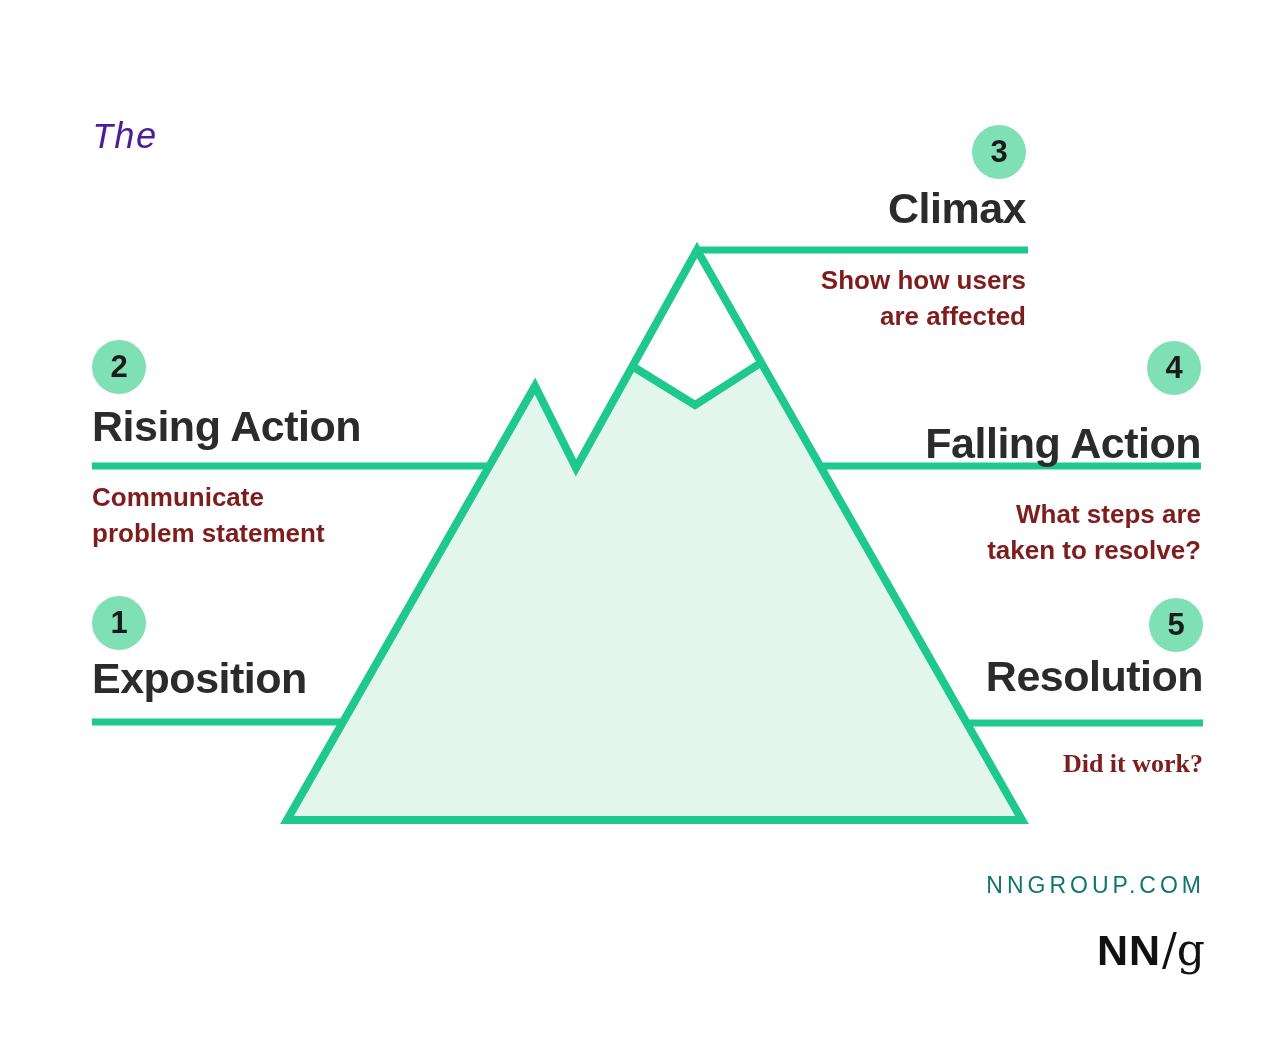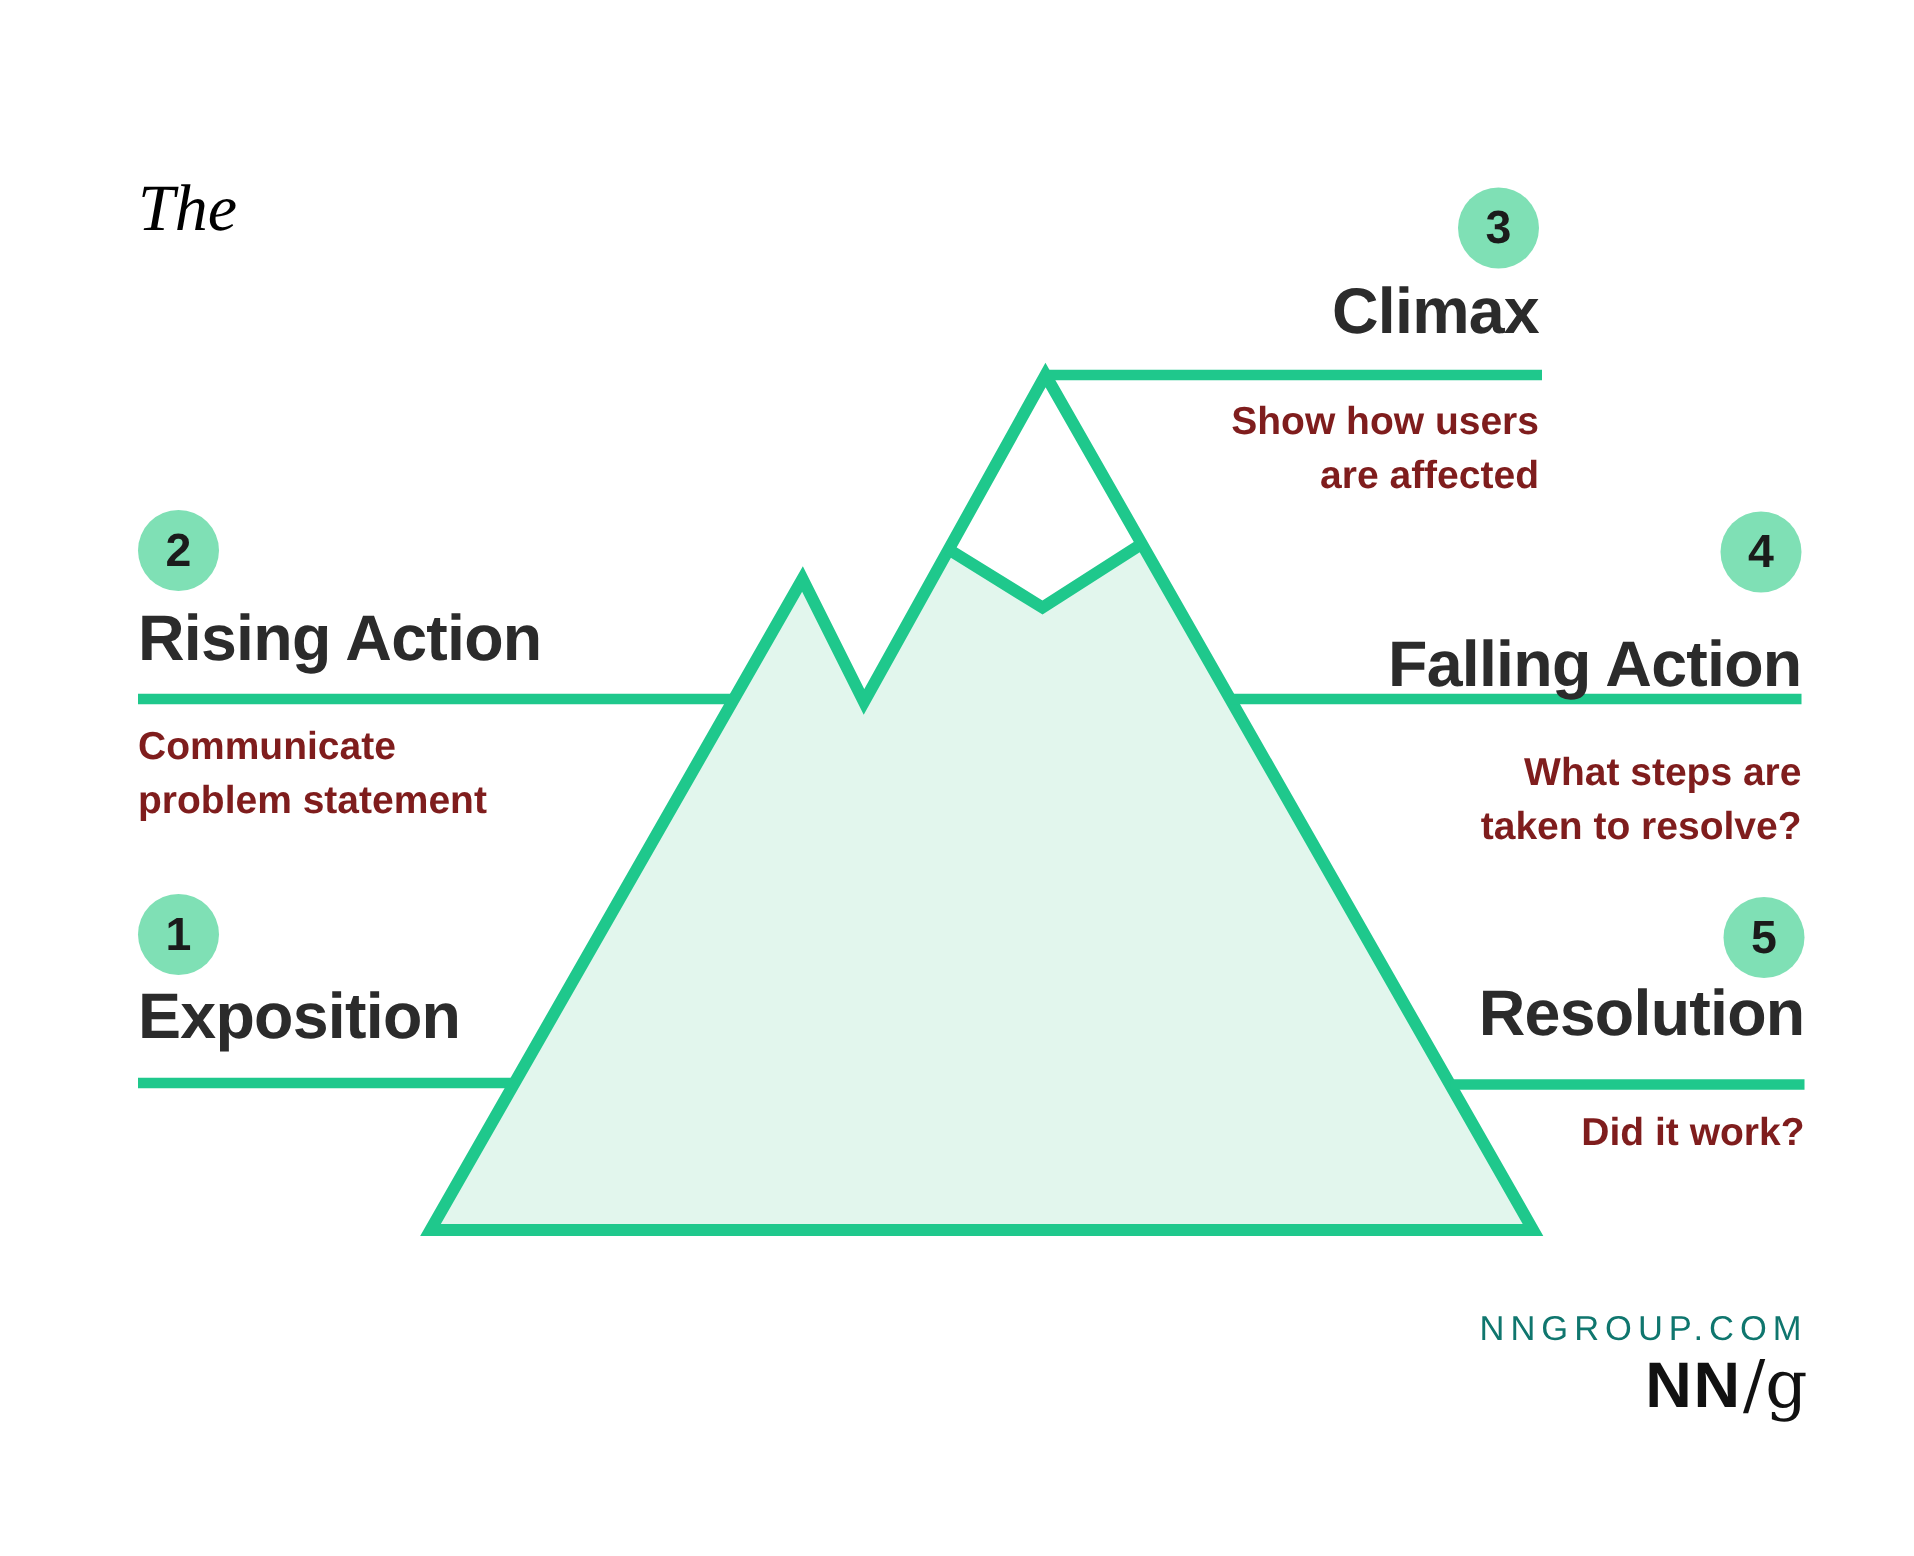--- a/index.html
+++ b/index.html
@@ -10,23 +10,23 @@
     background: #ffffff;
     overflow: hidden;
     font-family: "Liberation Sans", sans-serif;
     color: #2b2b2b;
   }
   svg.mountain { position: absolute; left: 0; top: 0; }
 
   
   .title-block { position: absolute; left: 92px; top: 112px; }
   .title-pre {
-    font-family: Liberation Serif, serif;
+    font-family: Liberation Mono, monospace;
     font-style: italic; font-weight: 400;
-    font-size: 44px; line-height: 54px; color: #000000;
+    font-size: 36px; line-height: 54px; color: #4c1d95;
   }
   .title-main {
     font-weight: 700; font-size: 56px; line-height: 64px;
     letter-spacing: -1px; color: #2b2b2b; margin-top: 4px;
   }
 
   
   .stage { position: absolute; display: flex; flex-direction: column; }
   .stage.left  { align-items: flex-start; text-align: left; }
   .stage.right { align-items: flex-end;  text-align: right; }
@@ -46,30 +46,30 @@
   }
   .s1 { left: 92px;  top: 596px; }
   .s2 { left: 92px;  top: 340px; }
   .s3 { right: 250px; top: 125px; }
   .s4 { right: 75px;  top: 341px; }
   .s5 { right: 73px;  top: 598px; }
   .s1 .stage-name { margin-top: 4px; }  .s1 .stage-desc { margin-top: 33px; }
   .s2 .stage-name { margin-top: 8px; }  .s2 .stage-desc { margin-top: 29px; }
   .s3 .stage-name { margin-top: 5px; }  .s3 .stage-desc { margin-top: 30px; }
   .s4 .stage-name { margin-top: 24px; }  .s4 .stage-desc { margin-top: 29px; }
-  .s5 .stage-name { margin-top: 0; }  .s5 .stage-desc { margin-top: 36px; }
+  .s5 .stage-name { margin-top: 0; }  .s5 .stage-desc { margin-top: 46px; font-family: Liberation Serif, serif; }
 
   
   .footer-site {
     position: absolute; right: 71px; top: 872px;
     font-size: 23px; font-weight: 400; letter-spacing: 4px;
     color: #0f766e;
   }
   .footer-logo {
-    position: absolute; right: 71px; top: 898px;
+    position: absolute; right: 71px; top: 924px;
     display: flex; align-items: baseline;
     color: #111111;
   }
   .logo-nn { font-weight: 700; font-size: 43px; letter-spacing: 1px; }
   .logo-g  { font-family: "DejaVu Serif", serif; font-weight: 400; font-size: 44px; margin-left: 1px; }
 </style>
 </head>
 <body>
 
 <div class="canvas">

